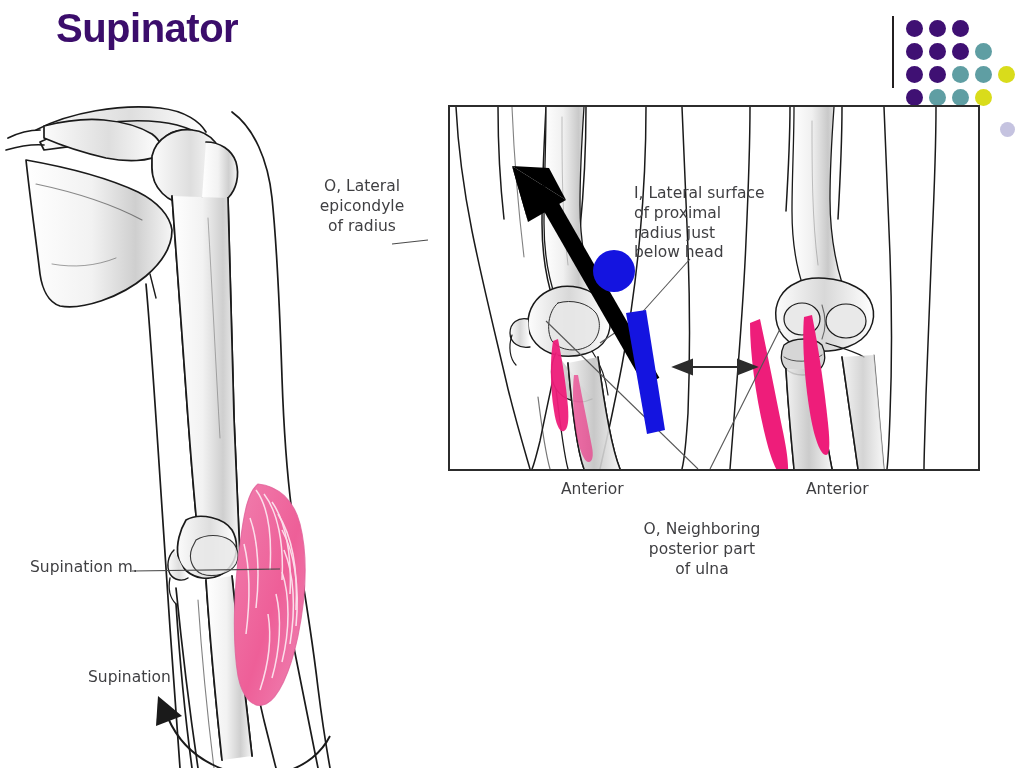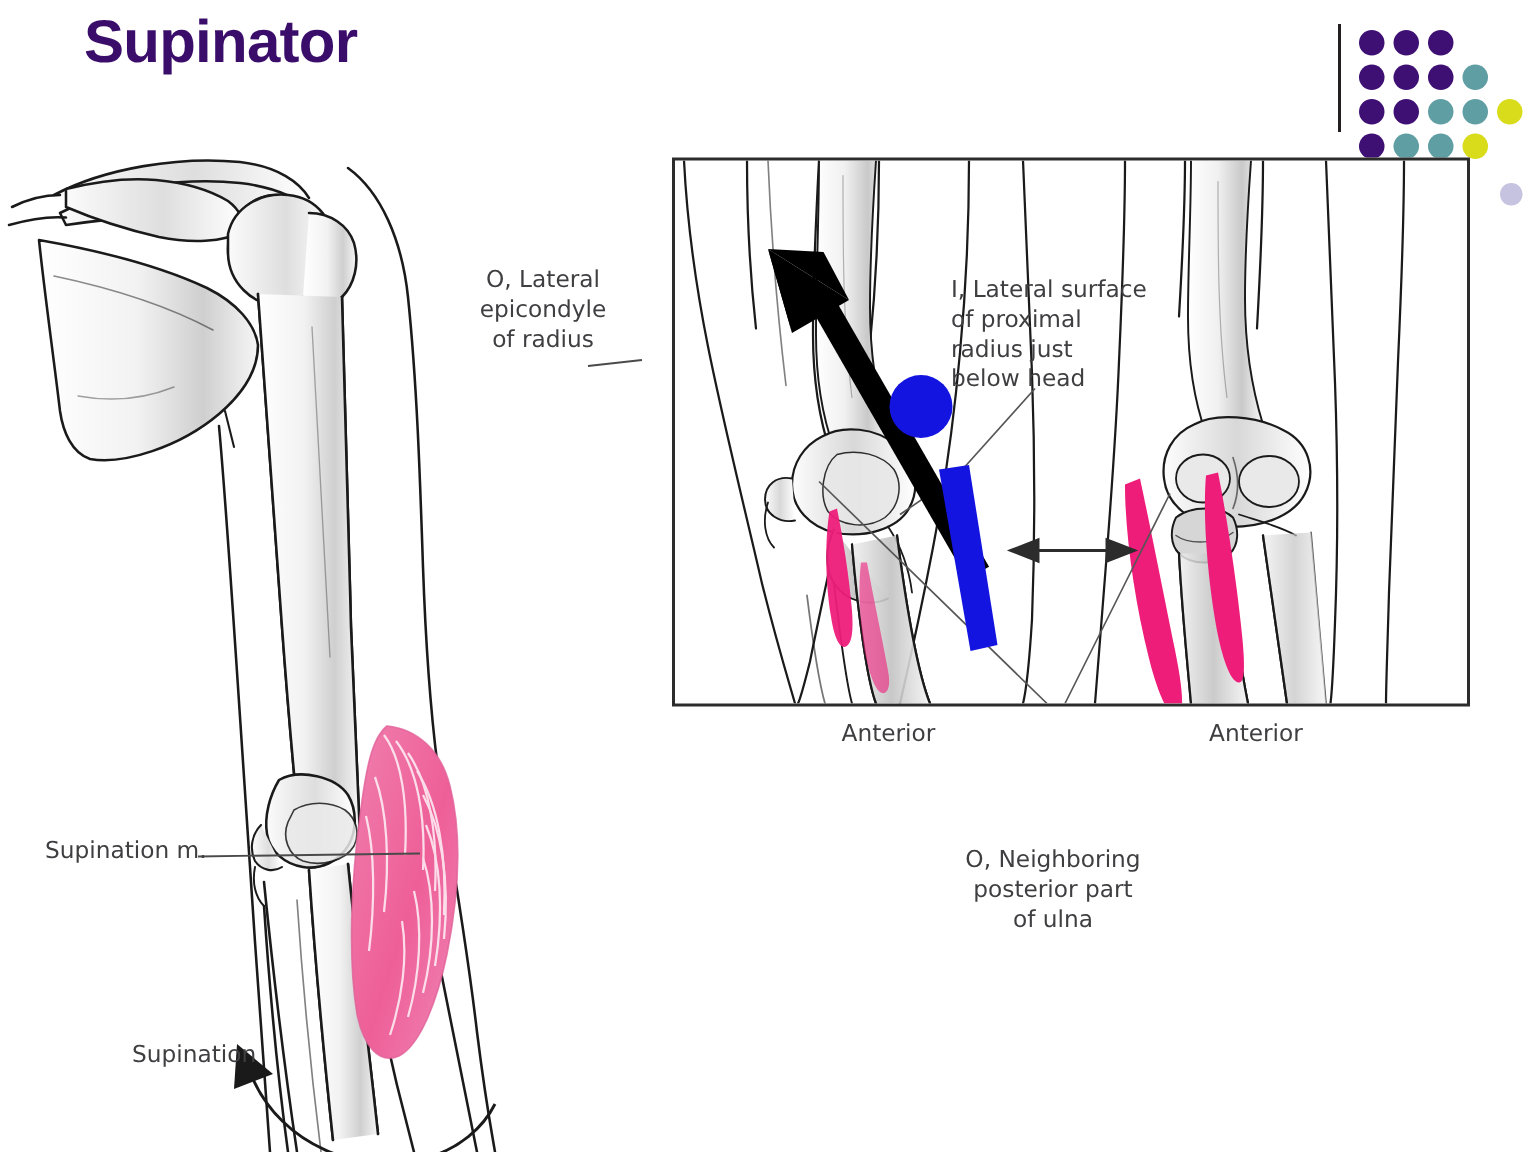--- a/index.html
+++ b/index.html
@@ -76,21 +76,21 @@
     width: 132px;
     text-align: center;
   }
   #label-supinator-m {
     left: 30px;
     top: 558px;
     white-space: nowrap;
   }
   #label-supination {
     left: 88px;
-    top: 694px;
+    top: 668px;
     white-space: nowrap;
     text-align: right;
   }
 
   
   #right-panel {
     position: absolute;
     left: 448px;
     top: 105px;
     width: 532px;
@@ -114,21 +114,21 @@
     white-space: nowrap;
   }
   #label-anterior {
     left: 794px;
     top: 480px;
     white-space: nowrap;
     margin-left: 12px;
   }
   #label-origin-ulna {
     left: 612px;
-    top: 564px;
+    top: 520px;
     width: 180px;
     text-align: center;
   }
 
   
   #overlay-annotations {
     position: absolute;
     left: 0;
     top: 0;
     width: 1024px;

